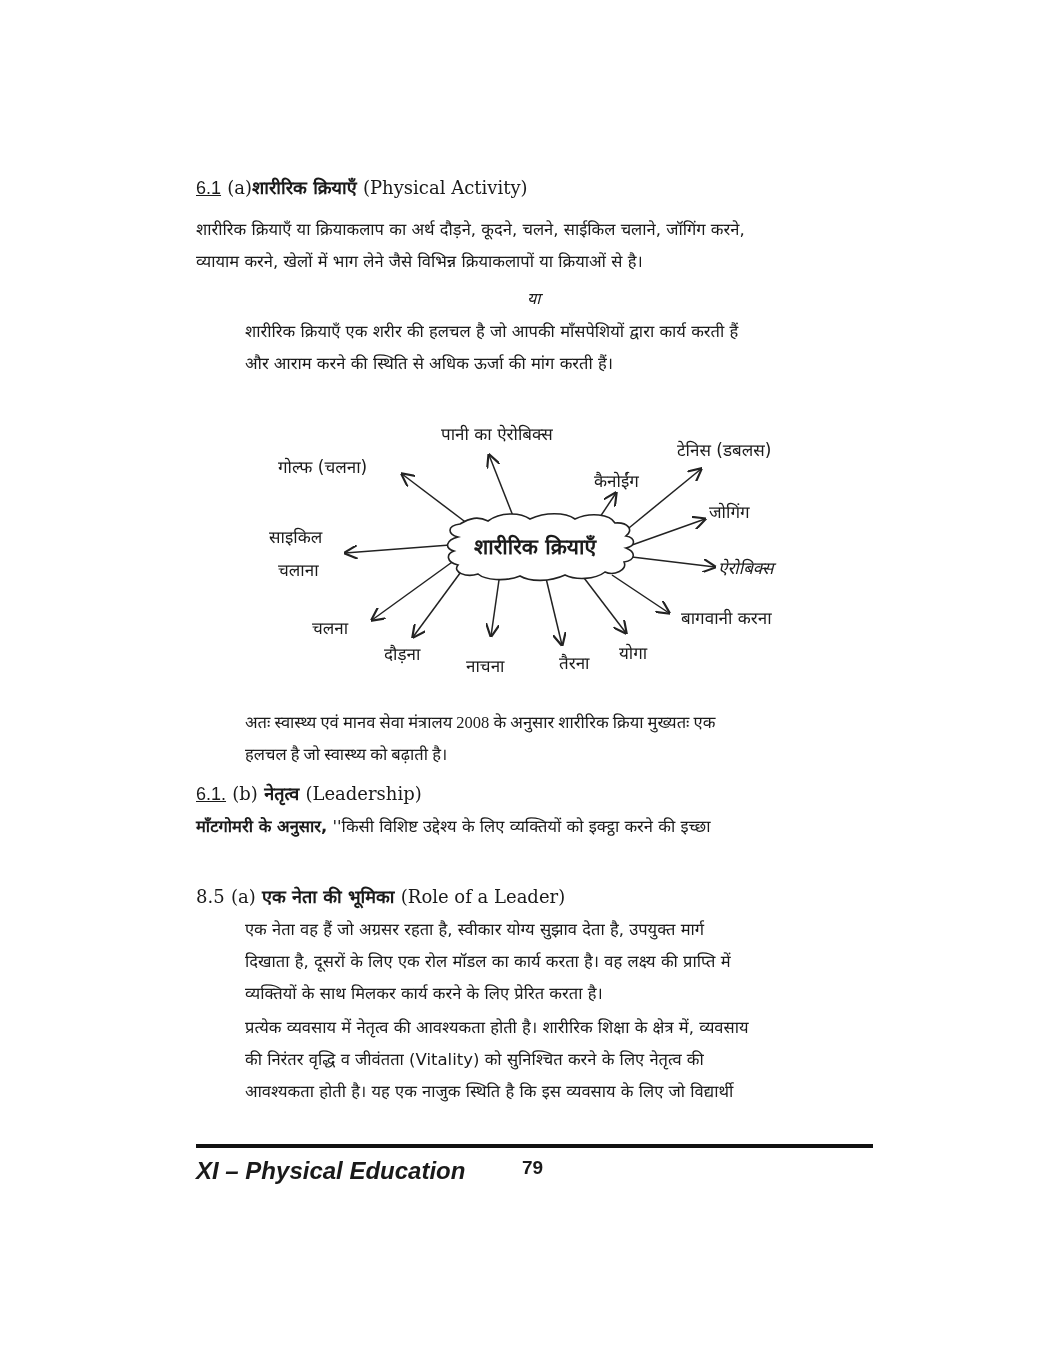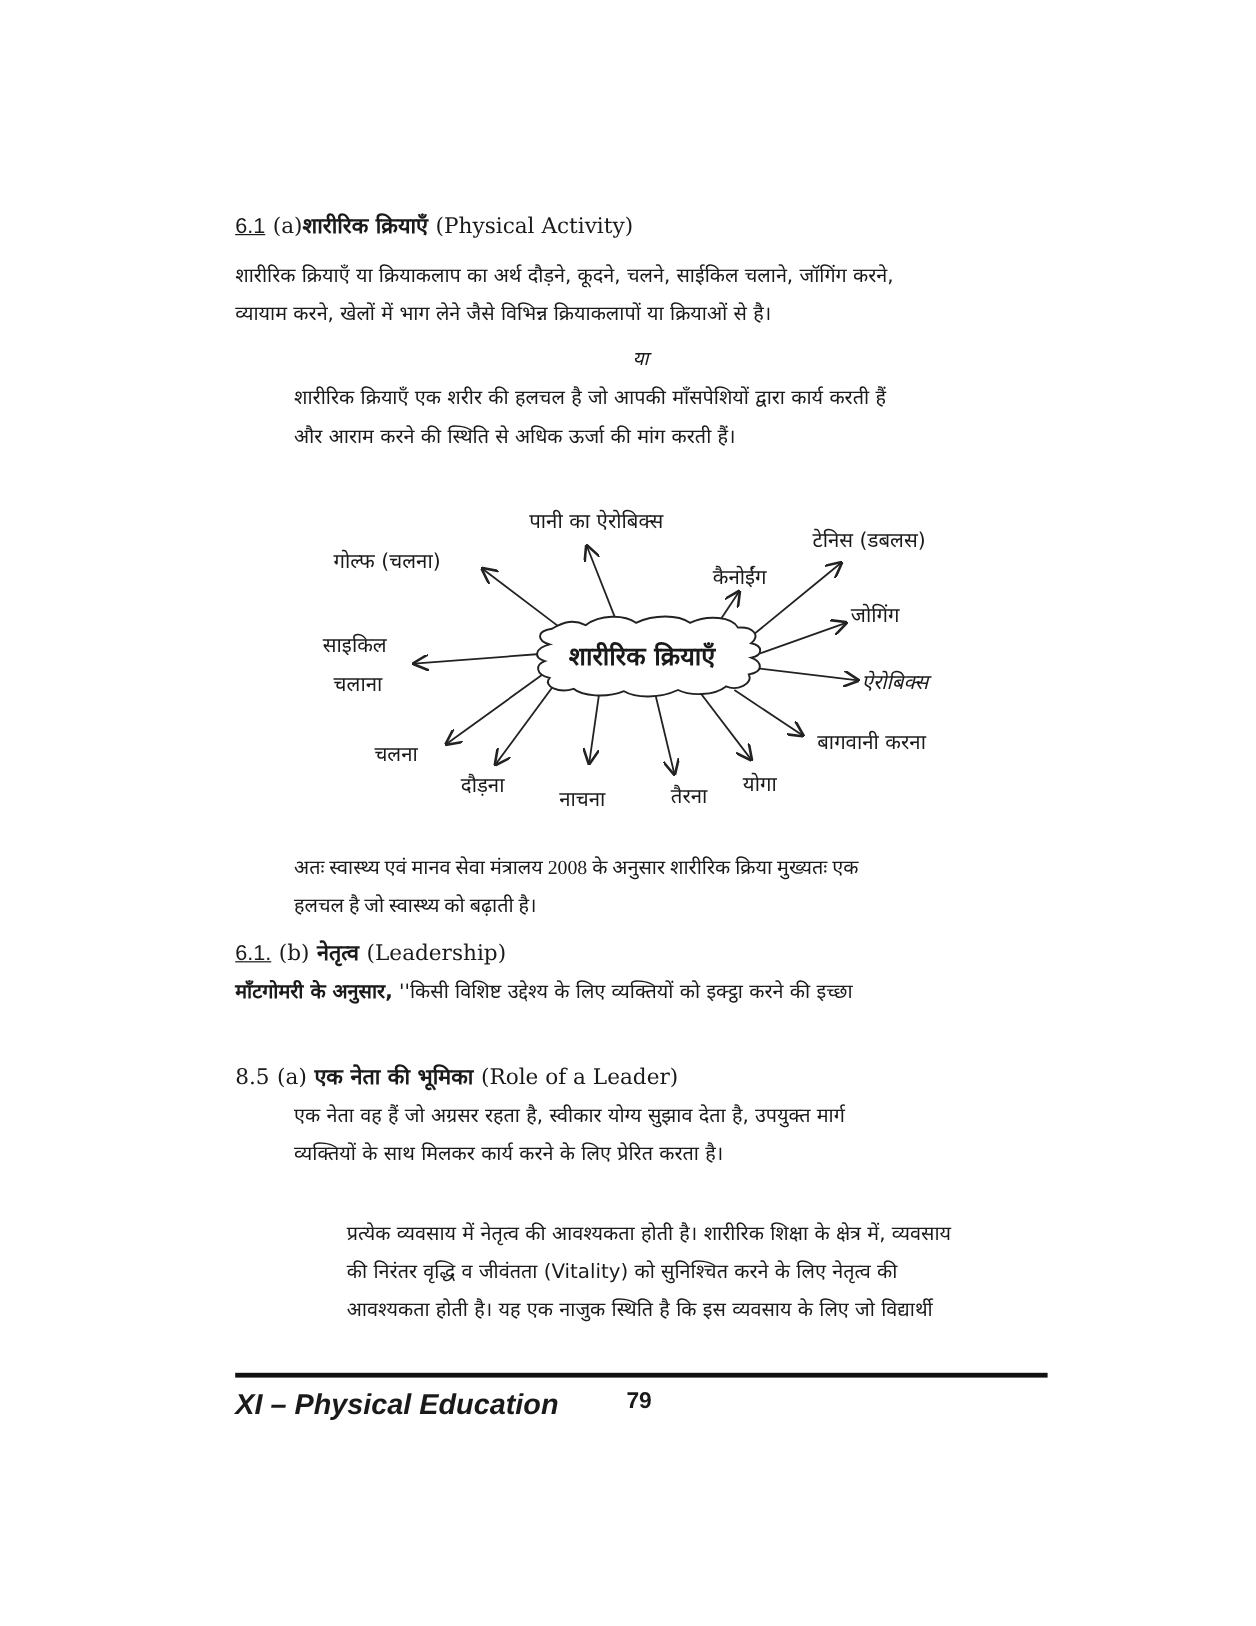--- a/index.html
+++ b/index.html
@@ -129,24 +129,25 @@
 
 <div class="abs heading" style="left:196px; top:884px;">
   <span class="lat">8.5</span>
   <span class="lat">(a)</span>
   <span>एक नेता की भूमिका</span>
   <span class="lat">(Role of a Leader)</span>
 </div>
 
 <div class="abs para" style="left:245px; top:914px; width:628px;">
   <span class="line">एक नेता वह हैं जो अग्रसर रहता है, स्वीकार योग्य सुझाव देता है, उपयुक्त मार्ग</span>
+  <span class="line">दिखाता है, दूसरों के लिए एक रोल मॉडल का कार्य करता है। वह लक्ष्य की प्राप्ति में</span>
   <span class="line">व्यक्तियों के साथ मिलकर कार्य करने के लिए प्रेरित करता है।</span>
 </div>
 
-<div class="abs para" style="left:245px; top:1012px; width:628px;margin-left:44px;">
+<div class="abs para" style="left:245px; top:1012px; width:628px;">
   <span class="line">प्रत्येक व्यवसाय में नेतृत्व की आवश्यकता होती है। शारीरिक शिक्षा के क्षेत्र में, व्यवसाय</span>
   <span class="line">की निरंतर वृद्धि व जीवंतता (Vitality) को सुनिश्चित करने के लिए नेतृत्व की</span>
   <span class="line">आवश्यकता होती है। यह एक नाजुक स्थिति है कि इस व्यवसाय के लिए जो विद्यार्थी</span>
 </div>
 
 <div class="abs footer-rule"></div>
 <div class="abs footer-title">XI – Physical Education</div>
 <div class="abs footer-page">79</div>
 
 </body></html>

